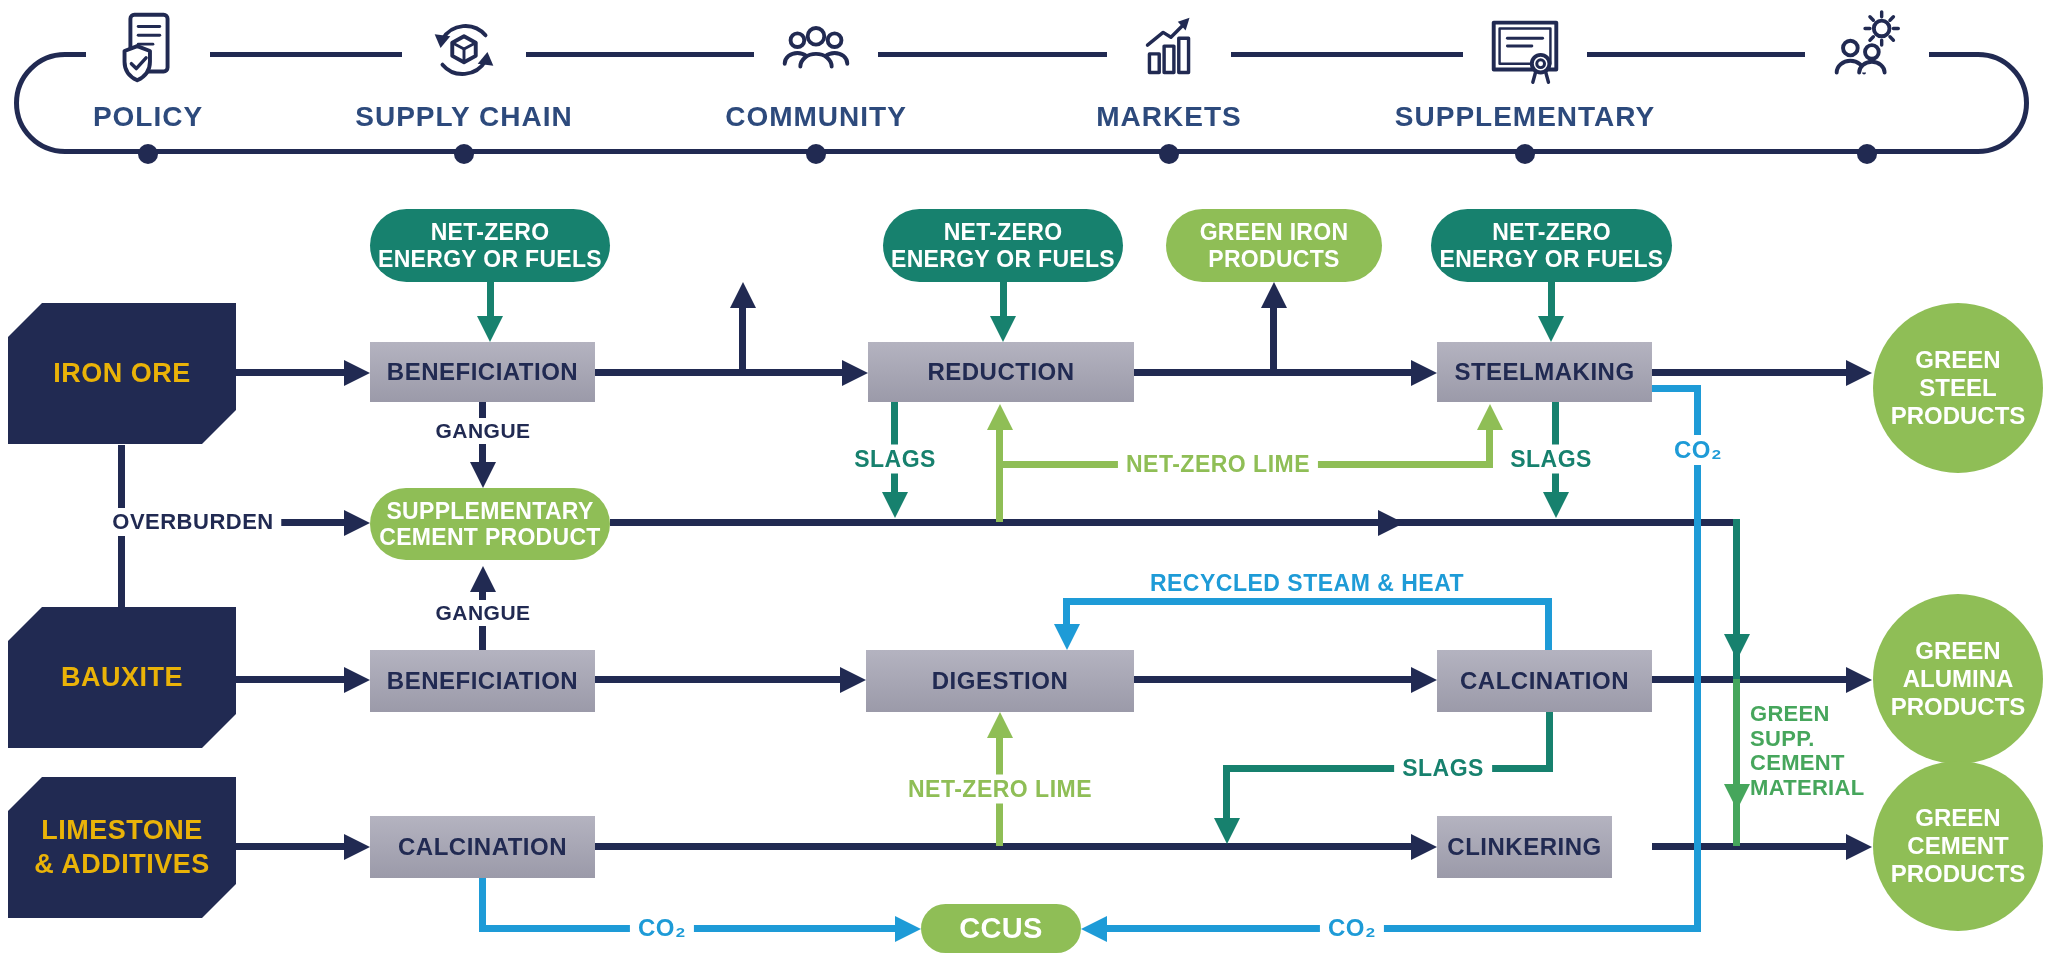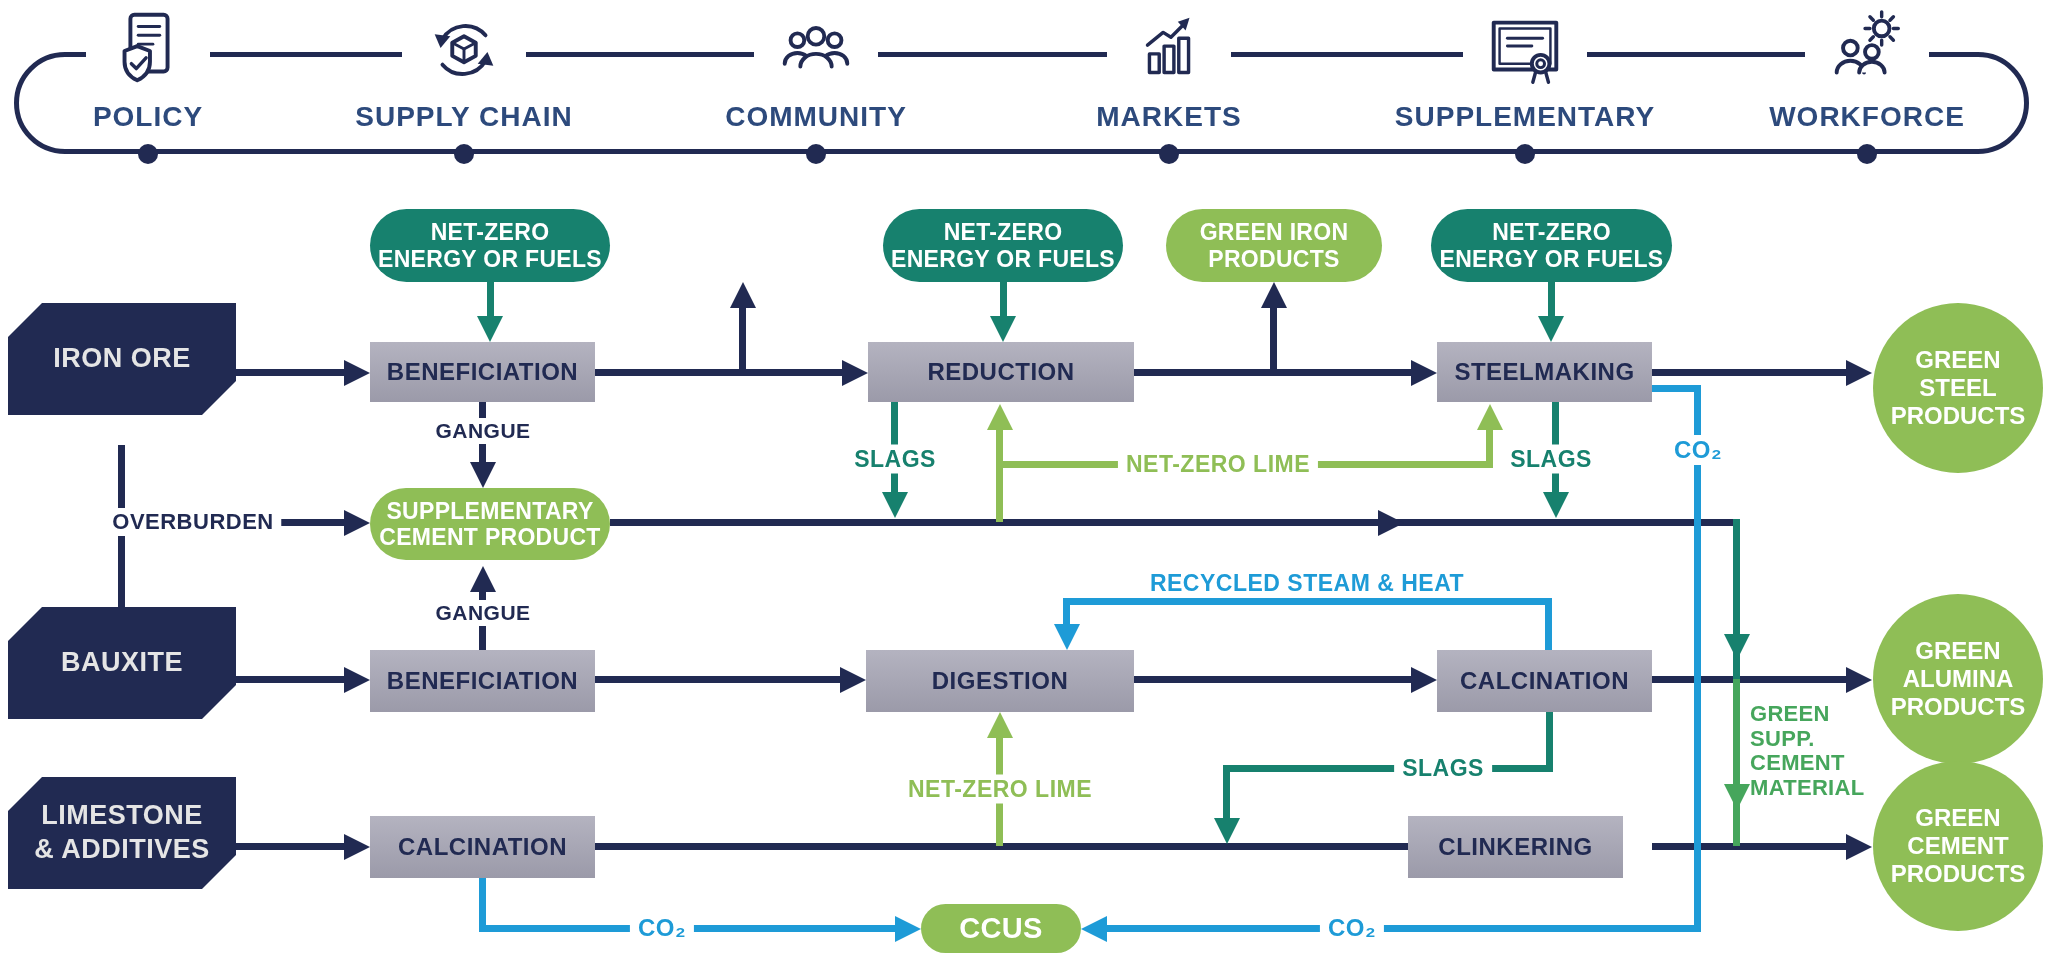--- a/index.html
+++ b/index.html
@@ -16,21 +16,21 @@
 .au{border-left:13px solid transparent;border-right:13px solid transparent;border-bottom:26px solid var(--c)}
 .ad{border-left:13px solid transparent;border-right:13px solid transparent;border-top:26px solid var(--c)}
 .band{position:absolute;left:14px;top:52px;width:2015px;height:102px;border:5px solid var(--navy);border-radius:54px}
 .en-icon{position:absolute;top:2px;width:124px;height:96px;background:#fff;display:flex;align-items:center;justify-content:center}
 .en-icon svg{width:88px;height:88px}
 .ic *{stroke:var(--navy);stroke-width:4;fill:none;stroke-linecap:round;stroke-linejoin:round}
 .ic .f{fill:#fff}
 .ic .s{fill:var(--navy);stroke:none}
 .en-label{position:absolute;top:101px;width:280px;text-align:center;font-weight:700;font-size:28px;letter-spacing:1px;color:var(--label-blue)}
 .en-dot{position:absolute;top:144px;width:20px;height:20px;border-radius:50%;background:var(--navy)}
-.input-shape{position:absolute;width:228px;height:112px;background:var(--navy);color:#e5e5e5;display:flex;align-items:center;justify-content:center;text-align:center;font-weight:700;font-size:27px;line-height:1.25;letter-spacing:.5px;white-space:pre-line;clip-path:polygon(34px 0,100% 0,100% calc(100% - 34px),calc(100% - 34px) 100%,0 100%,0 34px)}
+.input-shape{position:absolute;width:228px;height:141px;background:var(--navy);color:#eab308;display:flex;align-items:center;justify-content:center;text-align:center;font-weight:700;font-size:27px;line-height:1.25;letter-spacing:.5px;white-space:pre-line;clip-path:polygon(34px 0,100% 0,100% calc(100% - 34px),calc(100% - 34px) 100%,0 100%,0 34px)}
 .pbox{position:absolute;background:linear-gradient(#b4b3c0,#9b9aa9);color:var(--navy);display:flex;align-items:center;justify-content:center;font-weight:700;font-size:24px;letter-spacing:.5px}
 .pill{position:absolute;border-radius:40px;color:#fff;display:flex;align-items:center;justify-content:center;text-align:center;font-weight:700;font-size:23px;line-height:1.15;letter-spacing:.3px;white-space:pre-line}
 .pill.ccus{border-radius:25px;font-size:29px}
 .bg-teal{background:var(--teal)}
 .bg-green{background:var(--green)}
 .circle{position:absolute;width:170px;height:170px;border-radius:50%;background:var(--green);color:#fff;display:flex;align-items:center;justify-content:center;text-align:center;font-weight:700;font-size:24px;line-height:1.18;white-space:pre-line}
 .fl{position:absolute;transform:translate(-50%,-50%);background:#fff;padding:1px 8px;font-weight:700;font-size:23px;letter-spacing:.5px;color:var(--c);white-space:nowrap}
 .fl.sm{font-size:21px;padding:1px 6px}
 .supp{position:absolute;left:1750px;top:702px;color:var(--green-mid);font-weight:700;font-size:22px;line-height:1.12;letter-spacing:.3px;white-space:pre-line}
 </style>
@@ -110,21 +110,20 @@
   <div class="en-icon" style="left:1805px">
     <svg class="ic" viewBox="0 0 90 90">
       <circle cx="60" cy="23" r="8"></circle>
       <path d="M60 11 v-5 M60 35 v5 M72 23 h5 M48 23 h-5 M68.5 14.5 l3.5 -3.5 M51.5 31.5 l-3.5 3.5 M68.5 31.5 l3.5 3.5 M51.5 14.5 l-3.5 -3.5" style="stroke-width:3.5"></path>
       <circle cx="28" cy="43" r="7.5"></circle>
       <path d="M14 68 a14 12 0 0 1 28 0"></path>
       <circle class="f" cx="50" cy="47" r="7"></circle>
       <path class="f" d="M37 68 a13 11 0 0 1 26 0"></path>
     </svg>
   </div>
-  <div class="en-label" style="left:1727px">WORKFORCE</div>
   <div class="en-dot" style="left:1857px"></div>
 
   <i class="h navy" style="left:236px;top:369px;width:108px"></i>
   <i class="ar navy" style="left:344px;top:360px"></i>
   <i class="h navy" style="left:595px;top:369px;width:247px"></i>
   <i class="ar navy" style="left:842px;top:360px"></i>
   <i class="v navy" style="left:739px;top:306px;height:66px"></i>
   <i class="au navy" style="left:730px;top:282px"></i>
   <i class="h navy" style="left:1134px;top:369px;width:277px"></i>
   <i class="ar navy" style="left:1411px;top:360px"></i>
@@ -210,21 +209,21 @@
 &amp; ADDITIVES</div>
   <div class="input-shape" style="left:8px;top:607px">BAUXITE</div>
 
   <div class="pbox" style="left:370px;top:342px;width:225px;height:60px">BENEFICIATION</div>
   <div class="pbox" style="left:868px;top:342px;width:266px;height:60px">REDUCTION</div>
   <div class="pbox" style="left:1437px;top:342px;width:215px;height:60px">STEELMAKING</div>
   <div class="pbox" style="left:370px;top:650px;width:225px;height:62px">BENEFICIATION</div>
   <div class="pbox" style="left:866px;top:650px;width:268px;height:62px">DIGESTION</div>
   <div class="pbox" style="left:1437px;top:650px;width:215px;height:62px">CALCINATION</div>
   <div class="pbox" style="left:370px;top:816px;width:225px;height:62px">CALCINATION</div>
-  <div class="pbox" style="left:1408px;top:816px;width:215px;height:62px">CLINKERING</div>
+  <div class="pbox" style="left:1437px;top:816px;width:175px;height:62px">CLINKERING</div>
 
   <div class="pill bg-teal" style="left:370px;top:209px;width:240px;height:73px">NET-ZERO
 ENERGY OR FUELS</div>
   <div class="pill bg-teal" style="left:883px;top:209px;width:240px;height:73px">NET-ZERO
 ENERGY OR FUELS</div>
   <div class="pill bg-green" style="left:1166px;top:209px;width:216px;height:73px">GREEN IRON
 PRODUCTS</div>
   <div class="pill bg-teal" style="left:1431px;top:209px;width:241px;height:73px">NET-ZERO
 ENERGY OR FUELS</div>
   <div class="pill bg-green" style="left:370px;top:488px;width:240px;height:72px">SUPPLEMENTARY

